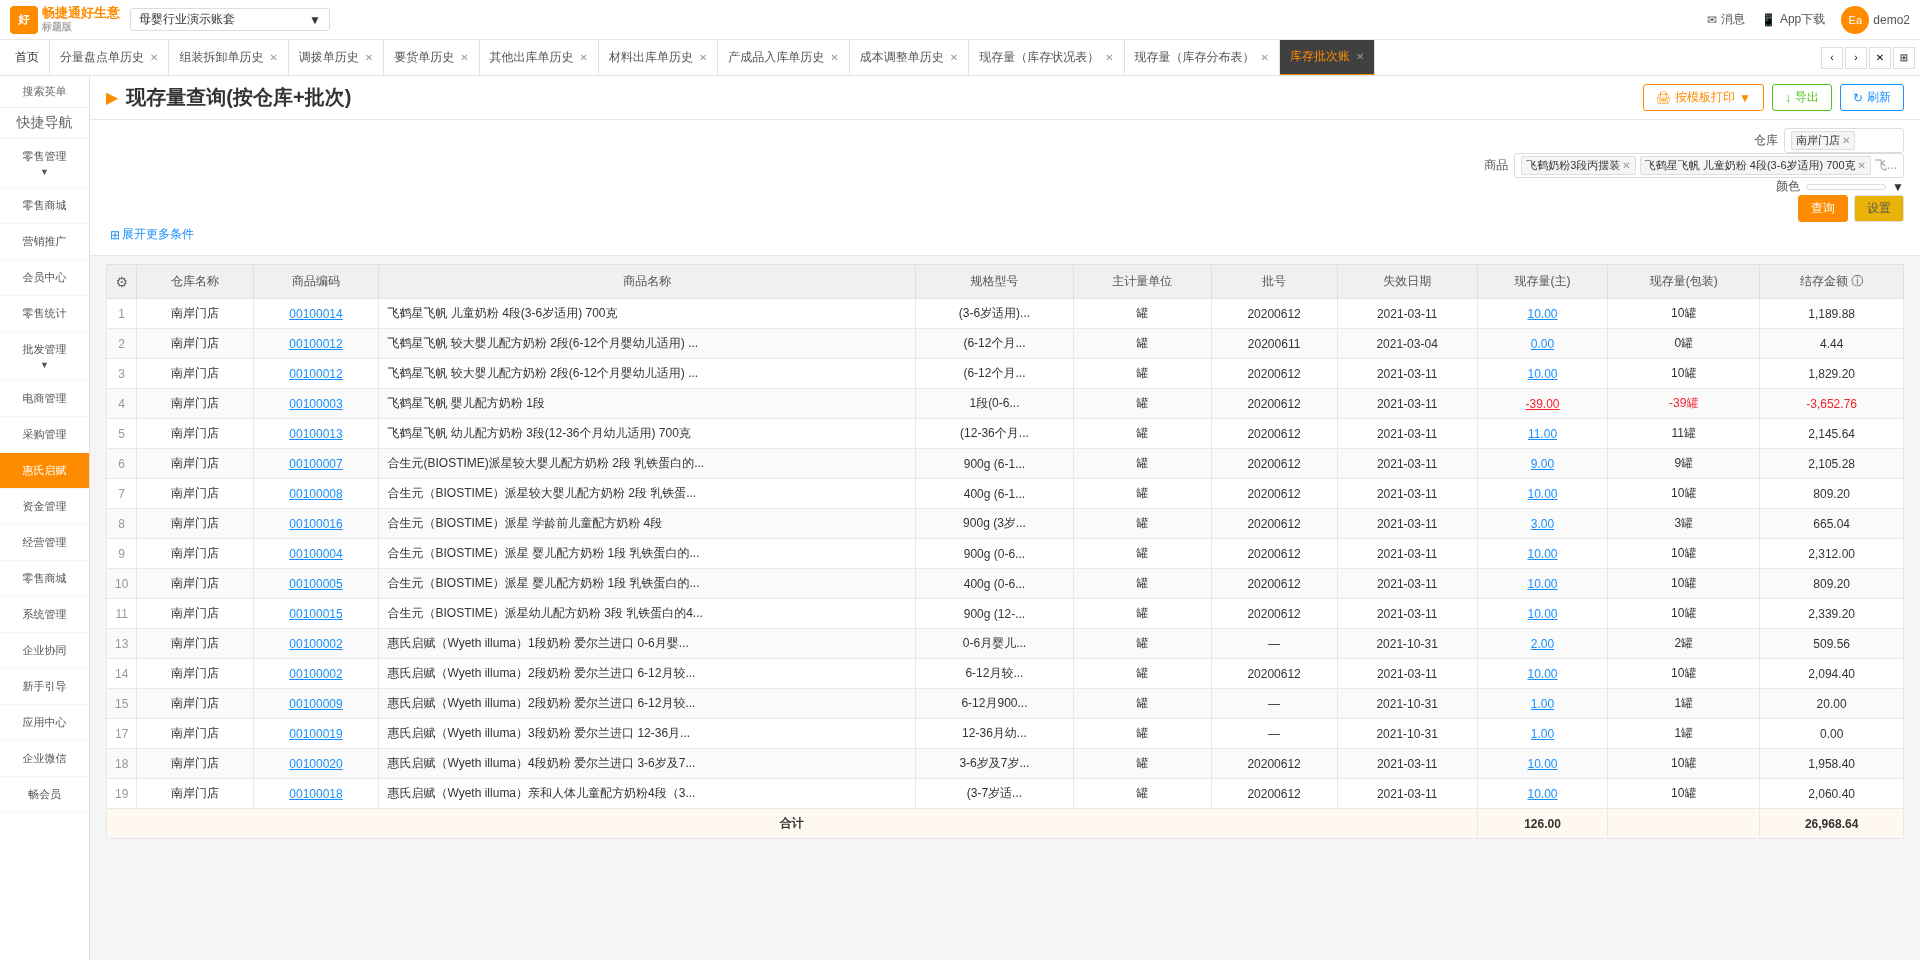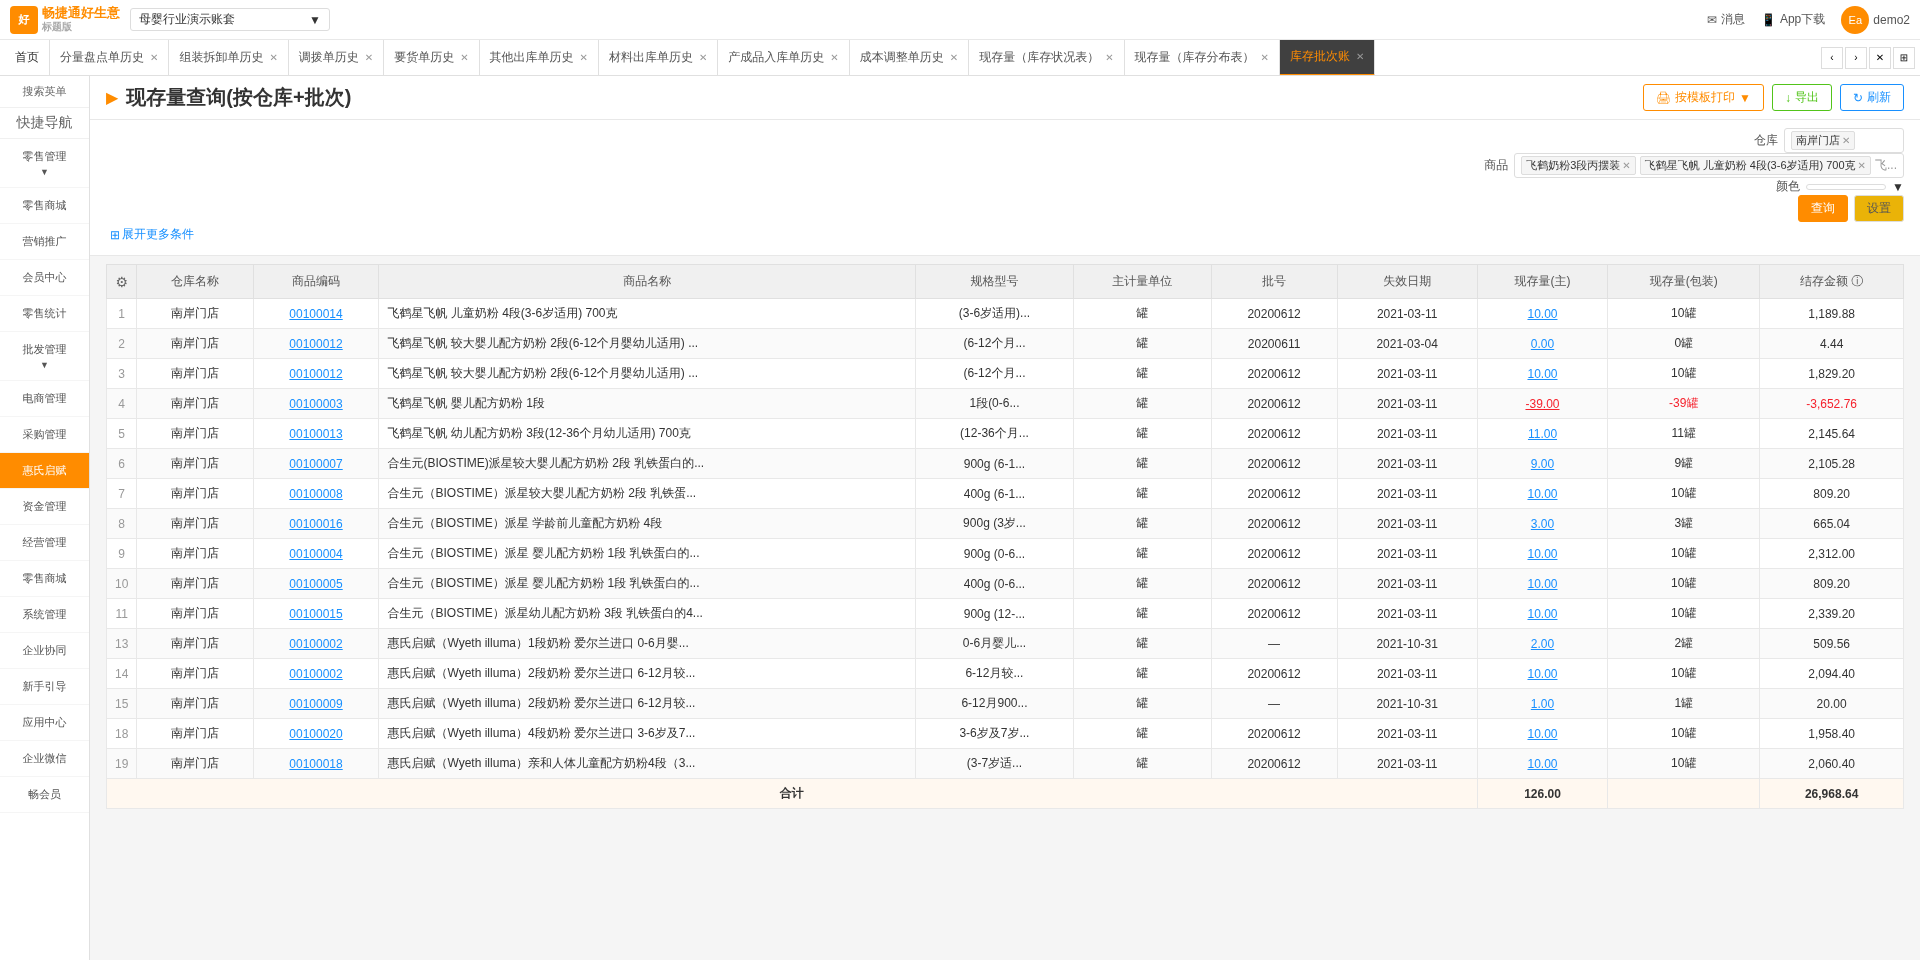--- a/index.html
+++ b/index.html
@@ -508,20 +508,33 @@
     <td style="text-align:left;max-width:300px;overflow:hidden;text-overflow:ellipsis;">惠氏启赋（Wyeth illuma）2段奶粉 爱尔兰进口 6-12月较...</td>
     <td>6-12月900...</td>
     <td>罐</td>
     <td>—</td>
     <td>2021-10-31</td>
     <td class="link-val ">1.00</td>
     <td class="">1罐</td>
     <td class="">20.00</td>
   </tr>
             <tr>
+    <td class="row-num">17</td>
+    <td>南岸门店</td>
+    <td class="link-val">00100019</td>
+    <td style="text-align:left;max-width:300px;overflow:hidden;text-overflow:ellipsis;">惠氏启赋（Wyeth illuma）3段奶粉 爱尔兰进口 12-36月...</td>
+    <td>12-36月幼...</td>
+    <td>罐</td>
+    <td>—</td>
+    <td>2021-10-31</td>
+    <td class="link-val ">1.00</td>
+    <td class="">1罐</td>
+    <td class="">0.00</td>
+  </tr>
+            <tr>
     <td class="row-num">18</td>
     <td>南岸门店</td>
     <td class="link-val">00100020</td>
     <td style="text-align:left;max-width:300px;overflow:hidden;text-overflow:ellipsis;">惠氏启赋（Wyeth illuma）4段奶粉 爱尔兰进口 3-6岁及7...</td>
     <td>3-6岁及7岁...</td>
     <td>罐</td>
     <td>20200612</td>
     <td>2021-03-11</td>
     <td class="link-val ">10.00</td>
     <td class="">10罐</td>

